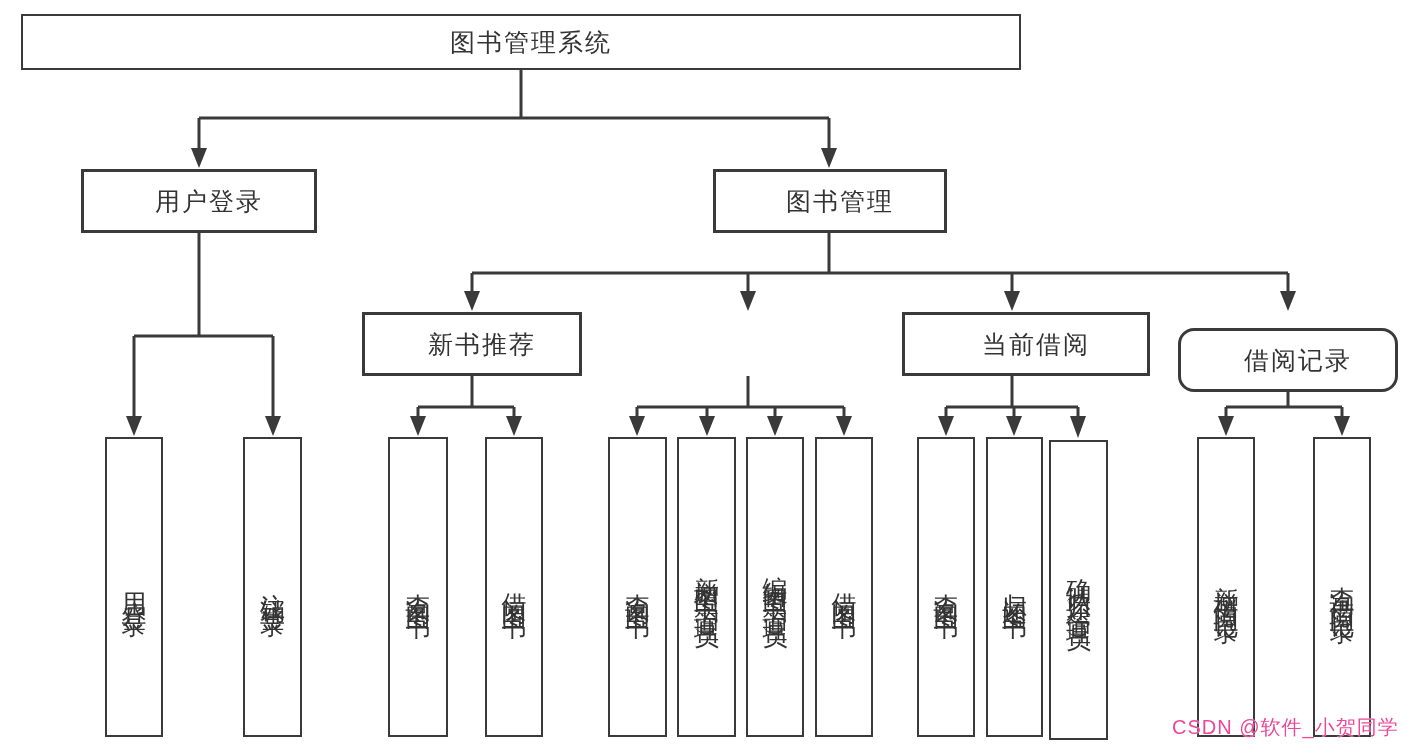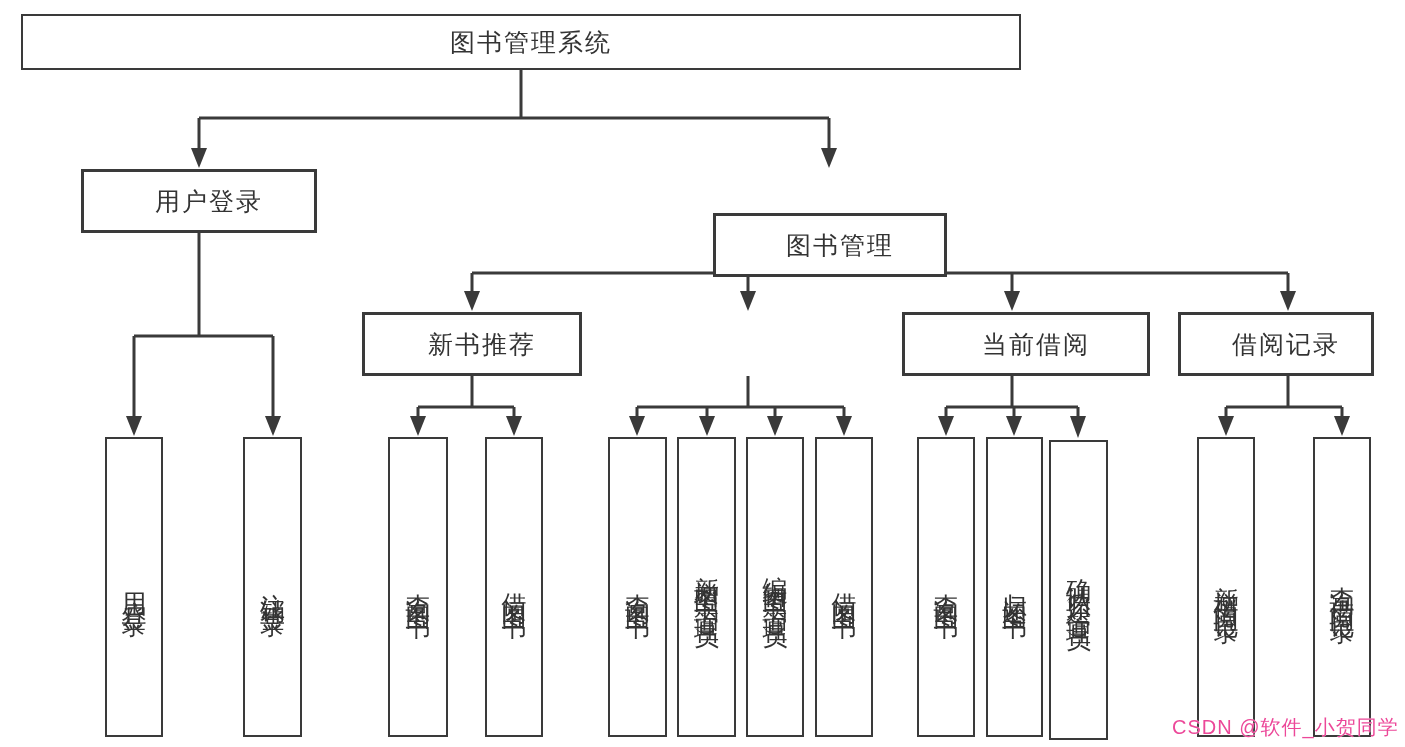--- a/index.html
+++ b/index.html
@@ -95,31 +95,31 @@
     </g>
   </svg>
 
   <div class="node hlabel" style="left:21px;top:14px;width:1000px;height:56px;border-width:2px;">
     <span>图书管理系统</span>
   </div>
 
   <div class="node hlabel" style="left:81px;top:169px;width:236px;height:64px;">
     <span>用户登录</span>
   </div>
-  <div class="node hlabel" style="left:713px;top:169px;width:234px;height:64px;margin-top:44px;">
+  <div class="node hlabel" style="left:713px;top:169px;width:234px;height:64px;">
     <span>图书管理</span>
   </div>
 
   <div class="node hlabel" style="left:362px;top:312px;width:220px;height:64px;">
     <span>新书推荐</span>
   </div>
   <div class="node hlabel" style="left:902px;top:312px;width:248px;height:64px;">
     <span>当前借阅</span>
   </div>
-  <div class="node hlabel" style="left:1178px;top:312px;width:196px;height:64px;">
+  <div class="node hlabel" style="left:1178px;top:328px;width:220px;height:64px;border-radius:16px;">
     <span>借阅记录</span>
   </div>
 
   <div class="node leaf" style="left:105px;top:437px;width:58px;height:300px;">
     <span class="vtext">用户登录</span>
   </div>
   <div class="node leaf" style="left:243px;top:437px;width:59px;height:300px;">
     <span class="vtext">注销登录</span>
   </div>
 

